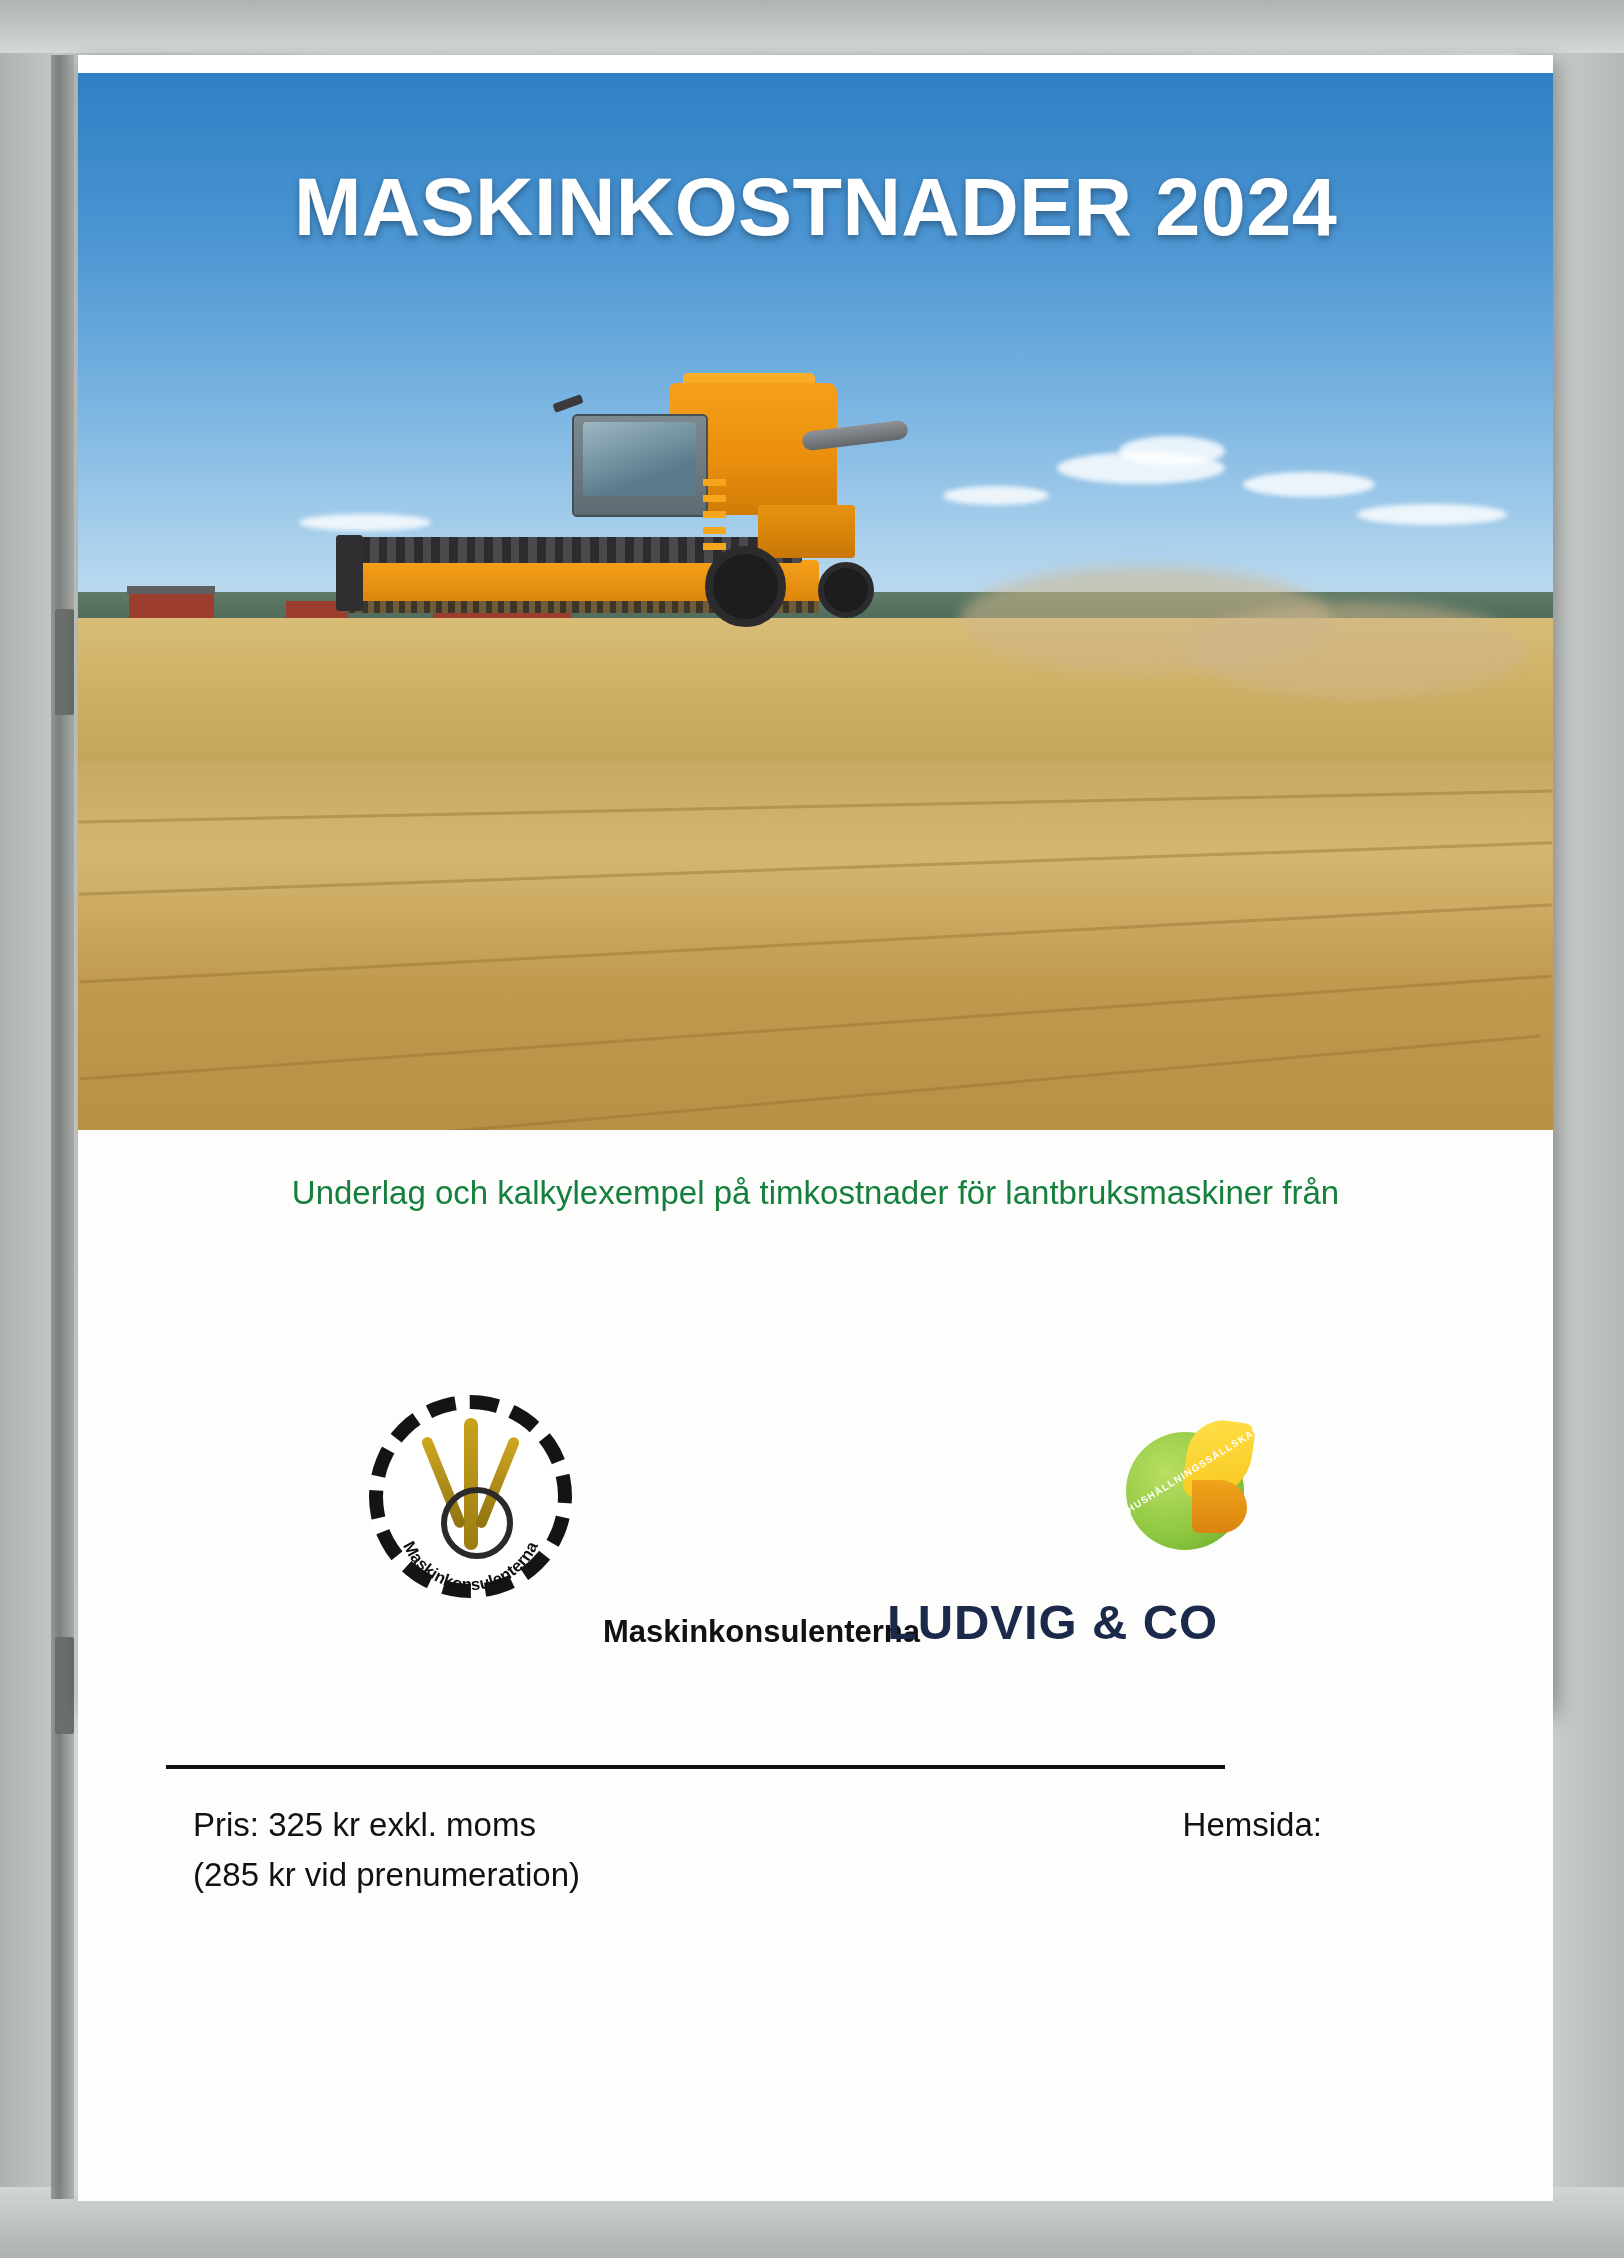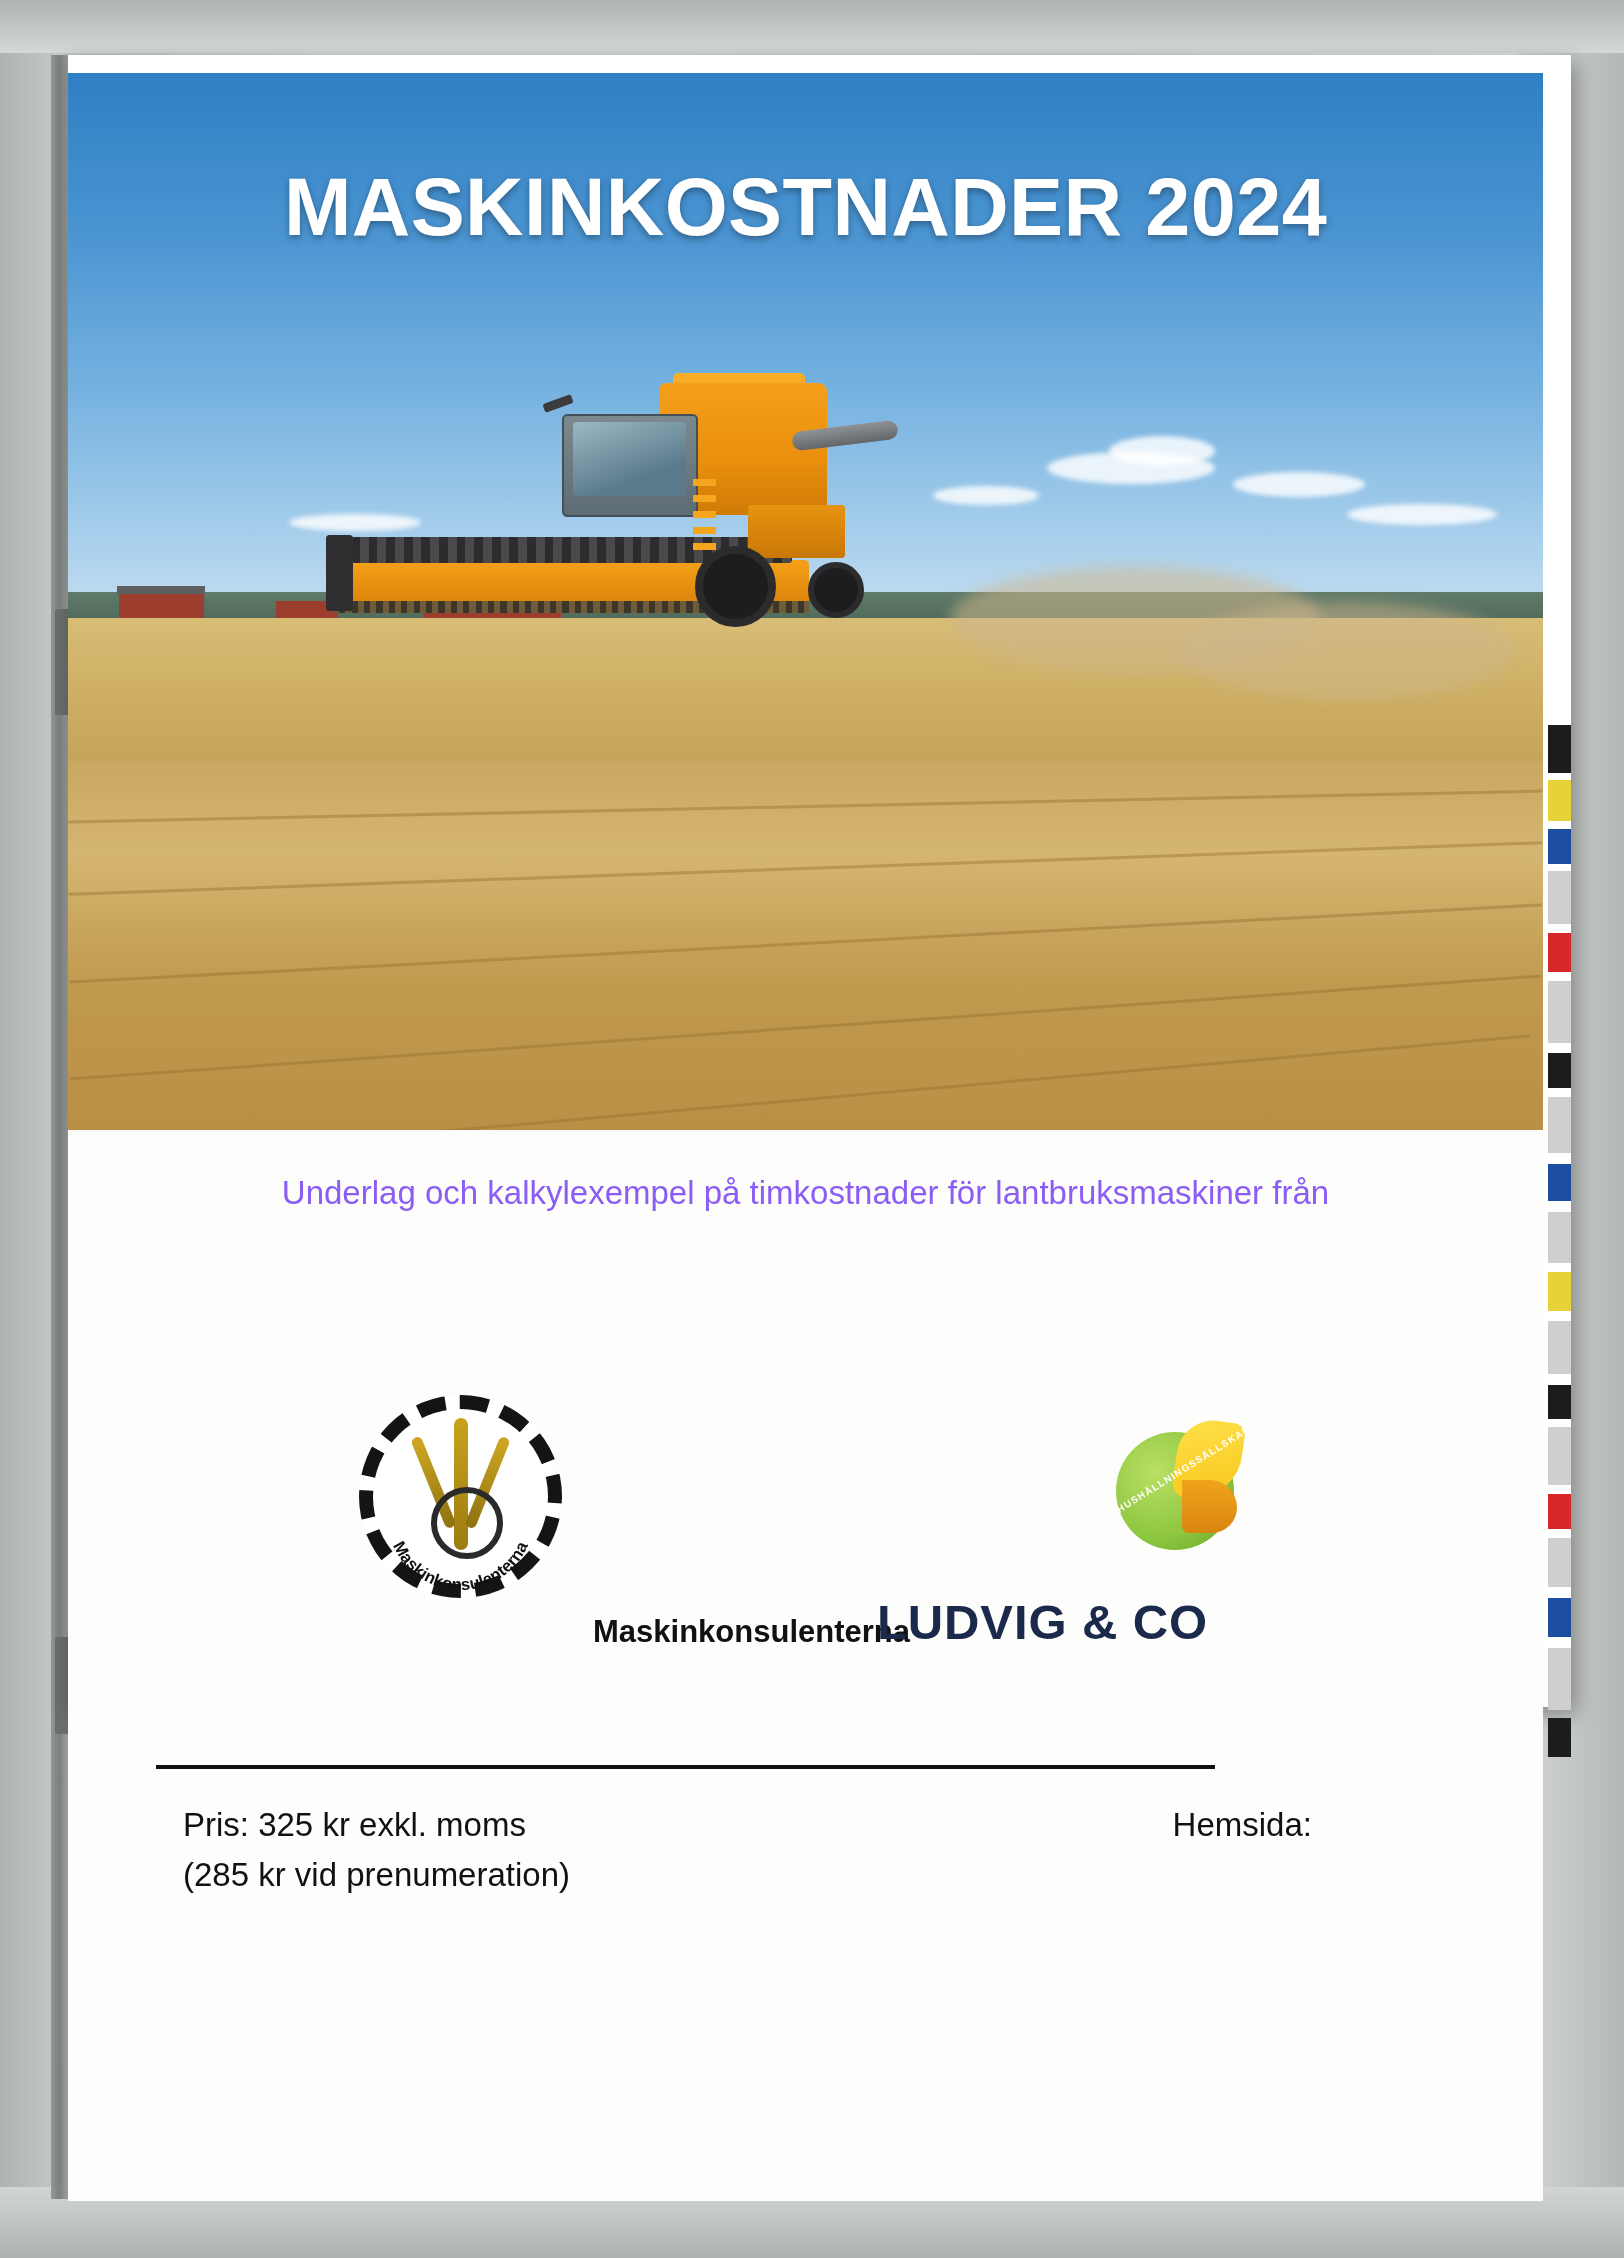--- a/index.html
+++ b/index.html
@@ -58,27 +58,26 @@
     width: 19.4px;
     background: #6b6f6c;
     border-radius: 2.6px;
   }
   .notch-a { top: 609px; height: 106px; }
   .notch-b { top: 1637px; height: 97px; }
 
   
   .booklet {
     position: absolute;
-    left: 68px;
+    left: 78px;
     top: 55px;
     width: 1475px;
     height: 1652px;
     background: #ffffff;
     box-shadow: 5.3px 7px 19.4px rgba(0,0,0,.35);
-    padding-left: 28px;
   }
 
   
   .edge-tabs {
     position: absolute;
     right: 0;
     top: 670px;
     width: 23px;
     height: 1067px;
   }
@@ -237,21 +236,21 @@
     letter-spacing: 0.4px;
     text-shadow: 0 2.6px 7px rgba(0,0,0,.35);
     font-family: "Liberation Sans", sans-serif;
   }
 
   .subtitle {
     position: absolute;
     left: 0; top: 44px; width: 1475px;
     text-align: center;
     font-size: 33px;
-    color: #8b5cf6;
+    color: #15803d;
   }
   .maingroup {
     position: absolute;
     left: 0; top: 101px; width: 1475px;
     text-align: center;
     font-size: 55px;
     font-weight: bold;
     letter-spacing: 0.4px;
     color: #111;
   }

